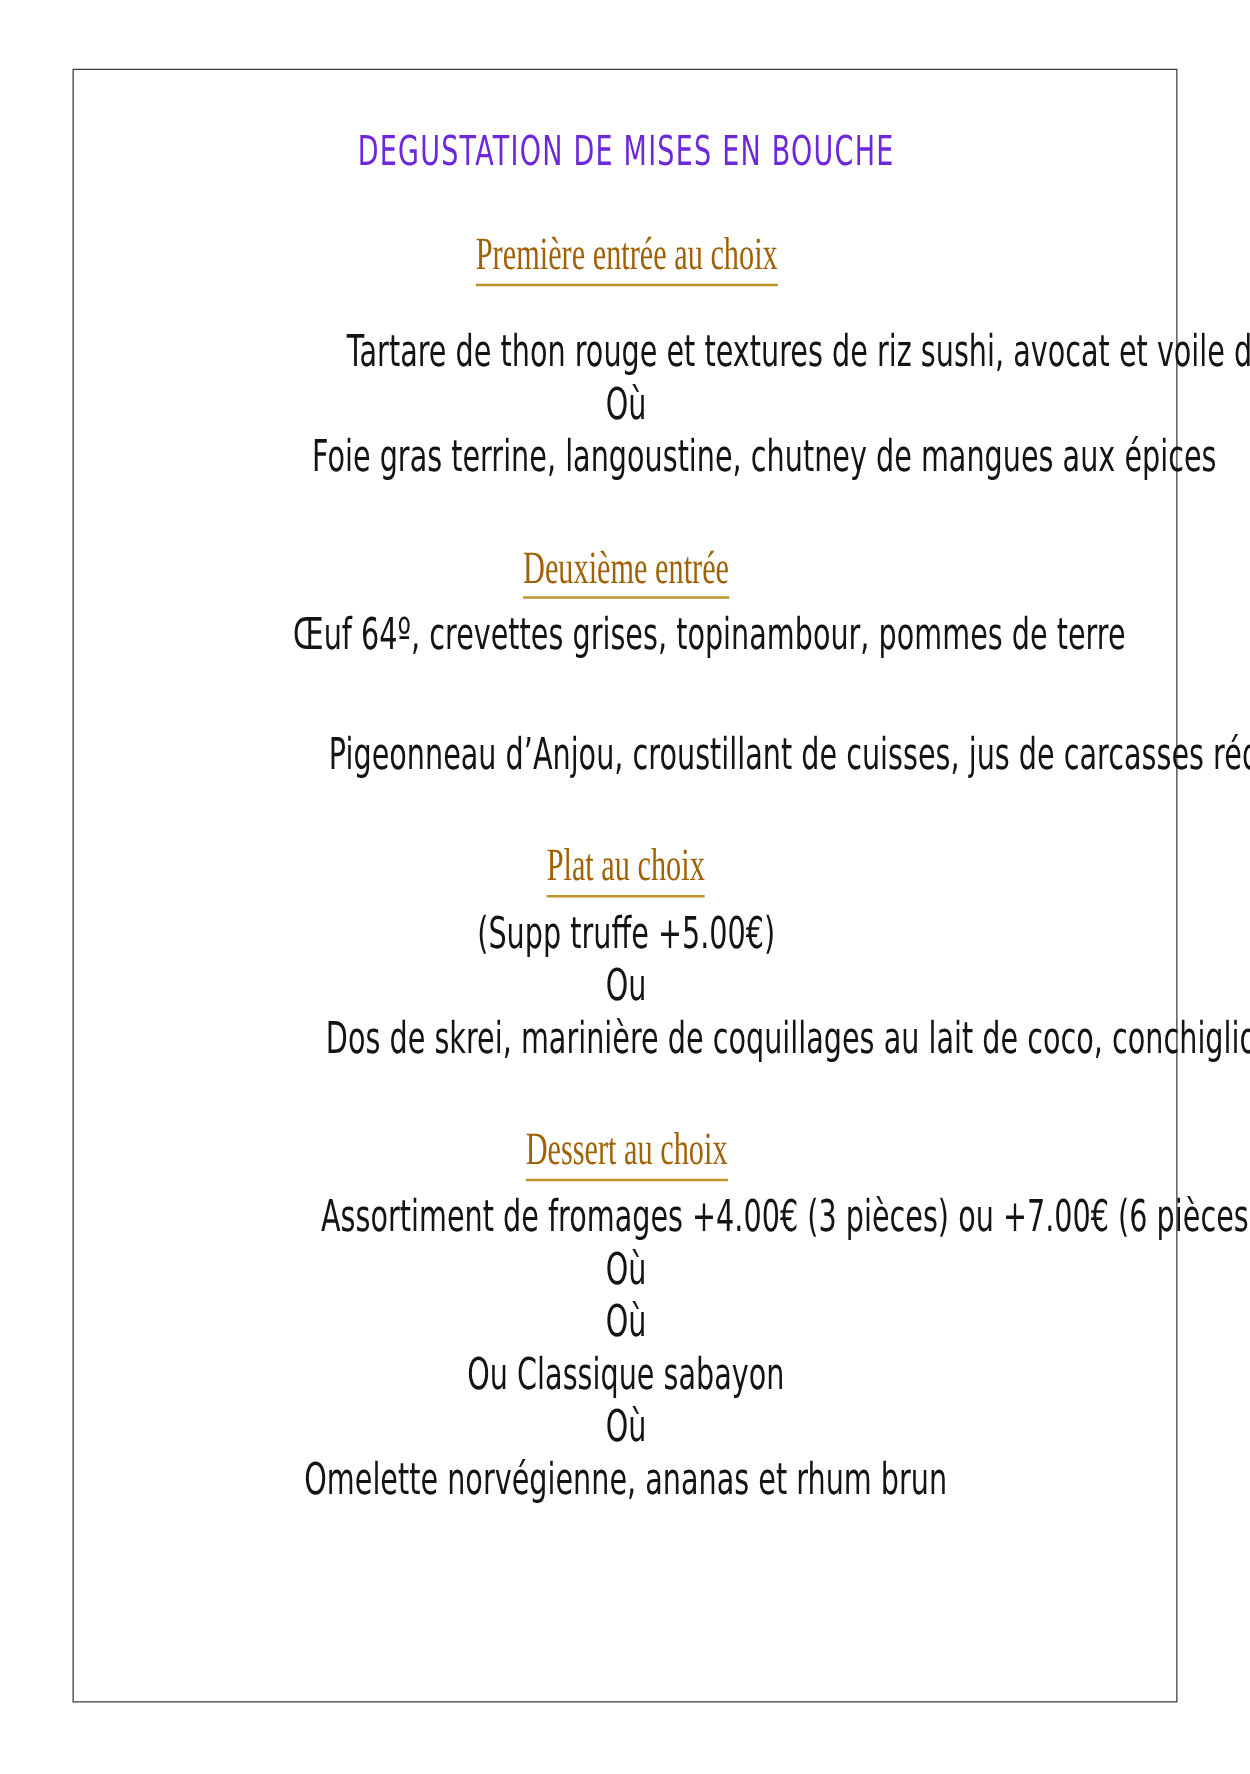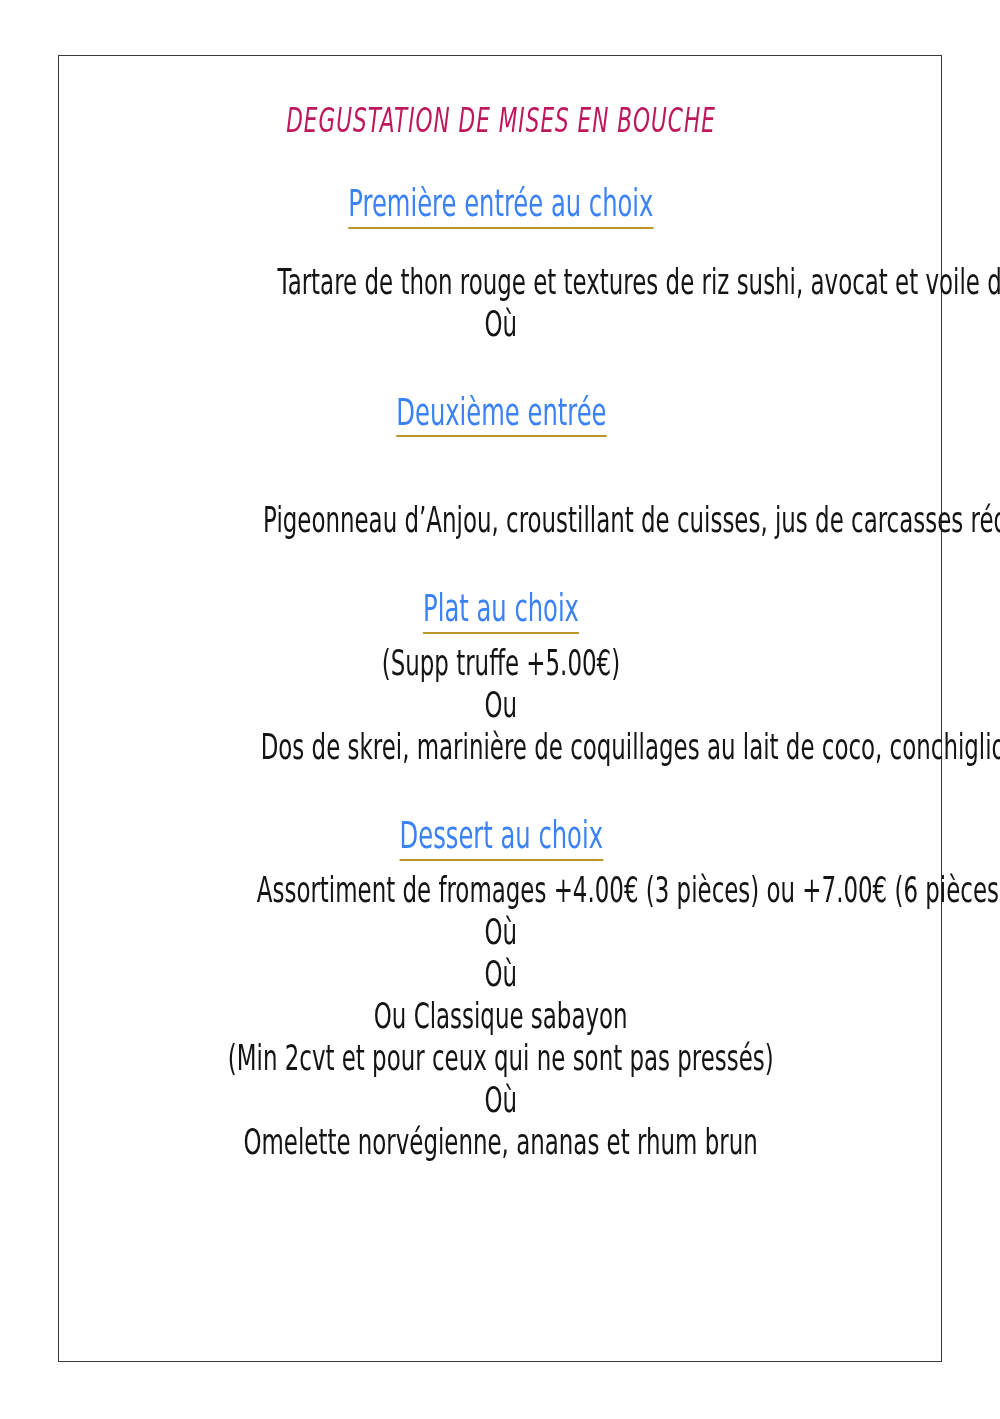--- a/index.html
+++ b/index.html
@@ -37,37 +37,37 @@
   .cond {
     display: inline-block;
     transform: scaleX(0.655);
     transform-origin: center center;
     white-space: nowrap;
   }
 
   .doc-title {
     margin: 0;
     padding-top: 45px;
-    color: #be185d;
+    color: #6d28d9;
     font-weight: 400;
     letter-spacing: 0px;
-    font-style: italic;
   }
   .doc-title .cond {
     font-size: 33px;
     letter-spacing: 1.5px;
   }
 
   .section {
     margin: 0;
   }
 
   .heading {
-    color: #3b82f6;
+    color: #a16207;
     line-height: 1.18;
+    font-family: Liberation Serif, serif;
   }
   .heading .cond {
     font-size: 37px;
     border-bottom: 2px solid #bf9429;
     padding-bottom: 1px;
   }
 
   .line {
     color: #141414;
     line-height: 1.2;
@@ -102,29 +102,35 @@
       <div class="heading">
         <span class="cond">Première entrée au choix</span>
       </div>
       <div class="gap-head"></div>
       <div class="line">
         <span class="cond">Tartare de thon rouge et textures de riz sushi, avocat et voile d’un dashi</span>
       </div>
       <div class="line sep">
         <span class="cond">Où</span>
       </div>
+      <div class="line">
+        <span class="cond">Foie gras terrine, langoustine, chutney de mangues aux épices</span>
+      </div>
     </div>
 
     <div class="gap-block"></div>
 
     <div class="section">
       <div class="heading">
         <span class="cond">Deuxième entrée</span>
       </div>
       <div class="gap-small"></div>
+      <div class="line">
+        <span class="cond">Œuf 64º, crevettes grises, topinambour, pommes de terre</span>
+      </div>
     </div>
 
     <div class="gap-block"></div>
 
     <div class="section">
       <div class="gap-small"></div>
       <div class="line">
         <span class="cond">Pigeonneau d’Anjou, croustillant de cuisses, jus de carcasses réduit</span>
       </div>
     </div>
@@ -159,23 +165,20 @@
       </div>
       <div class="line sep">
         <span class="cond">Où</span>
       </div>
       <div class="line sep">
         <span class="cond">Où</span>
       </div>
       <div class="line">
         <span class="cond">Ou Classique sabayon</span>
       </div>
-      <div class="line">
-        <span class="cond">(Min 2cvt et pour ceux qui ne sont pas pressés)</span>
-      </div>
       <div class="line sep">
         <span class="cond">Où</span>
       </div>
       <div class="line">
         <span class="cond">Omelette norvégienne, ananas et rhum brun</span>
       </div>
     </div>
 
   </div>
 </div>

